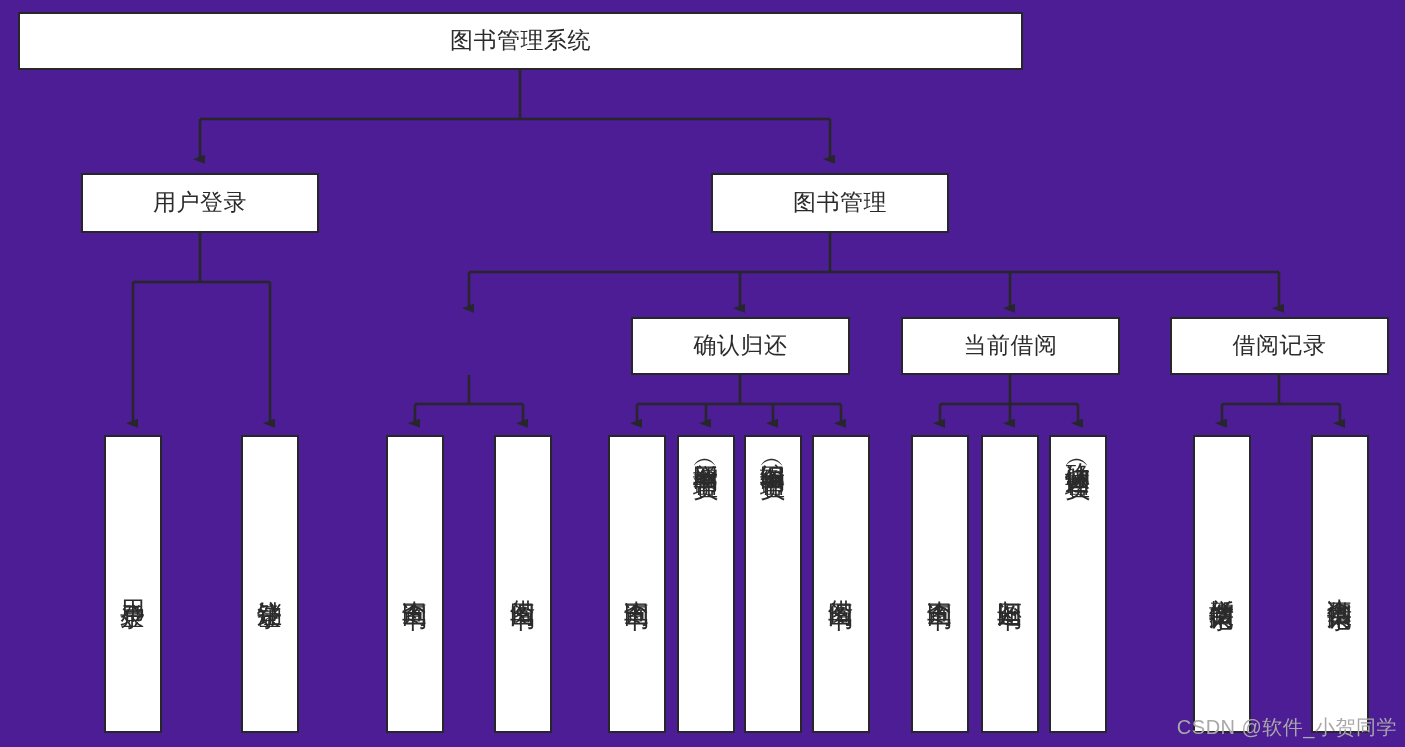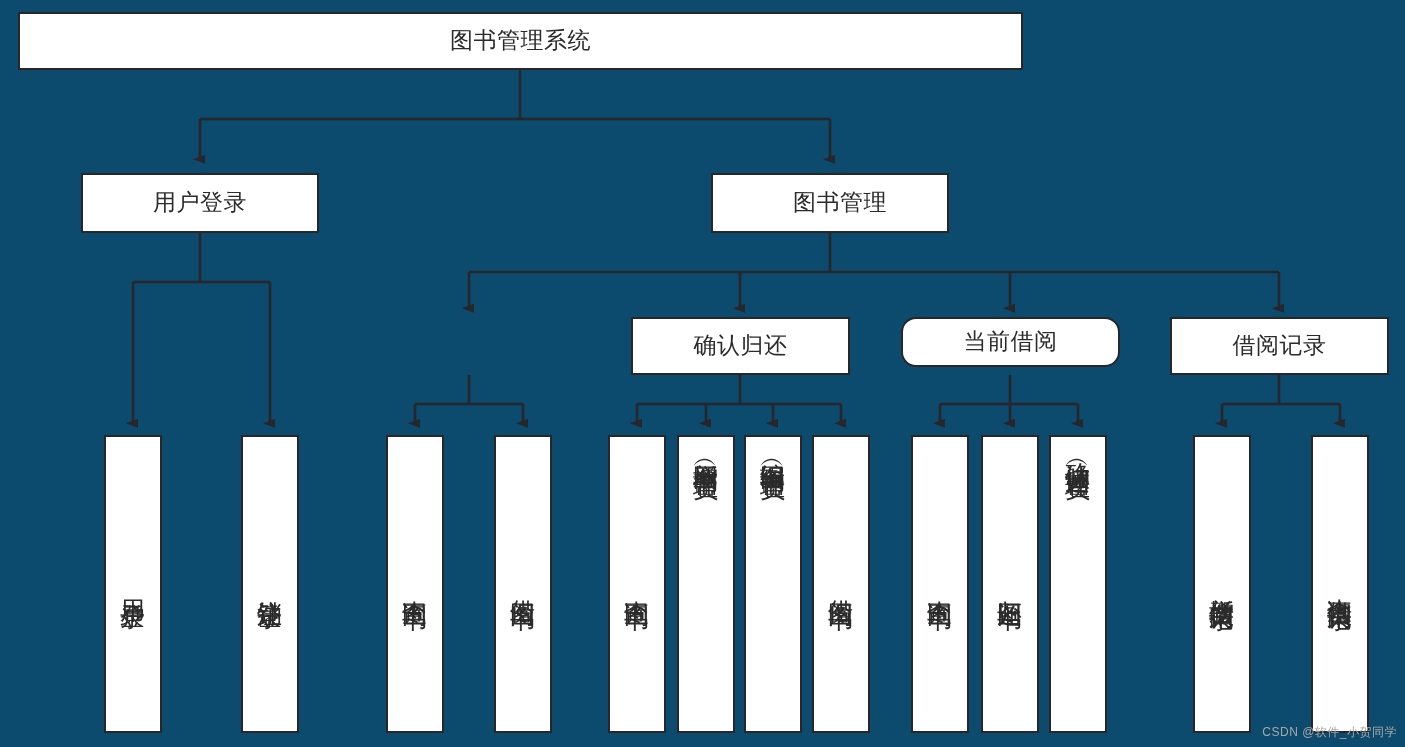--- a/index.html
+++ b/index.html
@@ -7,21 +7,21 @@
     padding: 0;
     background: #ffffff;
   }
   body {
     font-family: "Liberation Sans", "DejaVu Sans", sans-serif;
   }
   #canvas {
     position: relative;
     width: 1405px;
     height: 747px;
-    background: #0c4a6e;
+    background: #4c1d95;
     overflow: hidden;
   }
   #edges {
     position: absolute;
     left: 0;
     top: 0;
     width: 1405px;
     height: 747px;
     pointer-events: none;
   }
@@ -62,21 +62,21 @@
     white-space: nowrap;
   }
   .node.vertical.mid {
     align-items: center;
     padding-top: 0;
   }
   .watermark {
     position: absolute;
     right: 8px;
     bottom: 6px;
-    font-size: 12px;
+    font-size: 20px;
     color: #a8a8a8;
     letter-spacing: 0.5px;
     z-index: 5;
     white-space: nowrap;
   }
 </style>
 </head>
 <body>
 
 <div id="canvas">
@@ -139,21 +139,21 @@
   <div class="node horizontal" style="left:81px; top:173px; width:238px; height:60px;">
     <span class="label">用户登录</span>
   </div>
   <div class="node horizontal" style="left:711px; top:173px; width:238px; height:60px;padding-left:20px;">
     <span class="label">图书管理</span>
   </div>
 
   <div class="node horizontal" style="left:631px; top:317px; width:219px; height:58px;">
     <span class="label">确认归还</span>
   </div>
-  <div class="node horizontal" style="left:901px; top:317px; width:219px; height:50px;border-radius:15px;">
+  <div class="node horizontal" style="left:901px; top:317px; width:219px; height:58px;">
     <span class="label">当前借阅</span>
   </div>
   <div class="node horizontal" style="left:1170px; top:317px; width:219px; height:58px;">
     <span class="label">借阅记录</span>
   </div>
 
   <div class="node vertical mid" style="left:104px; top:435px; width:58px; height:298px;">
     <span class="label">用户登录</span>
   </div>
   <div class="node vertical mid" style="left:241px; top:435px; width:58px; height:298px;">

